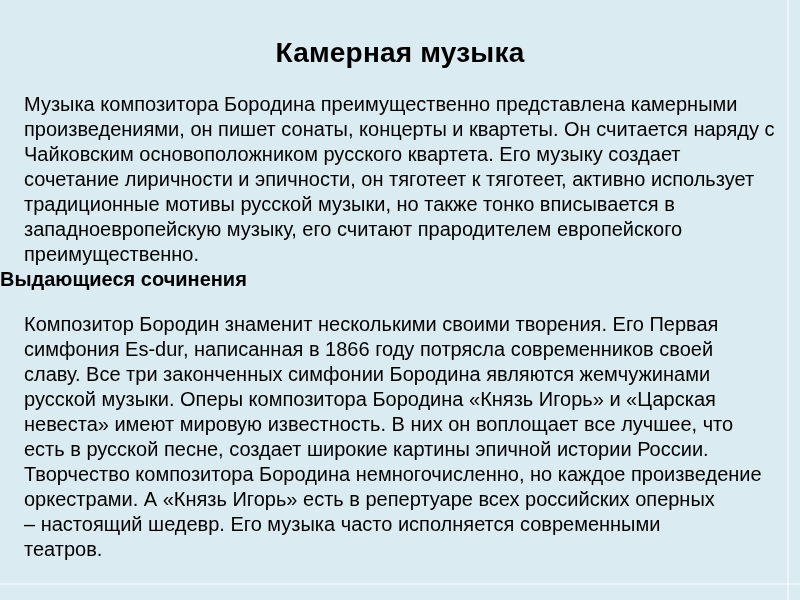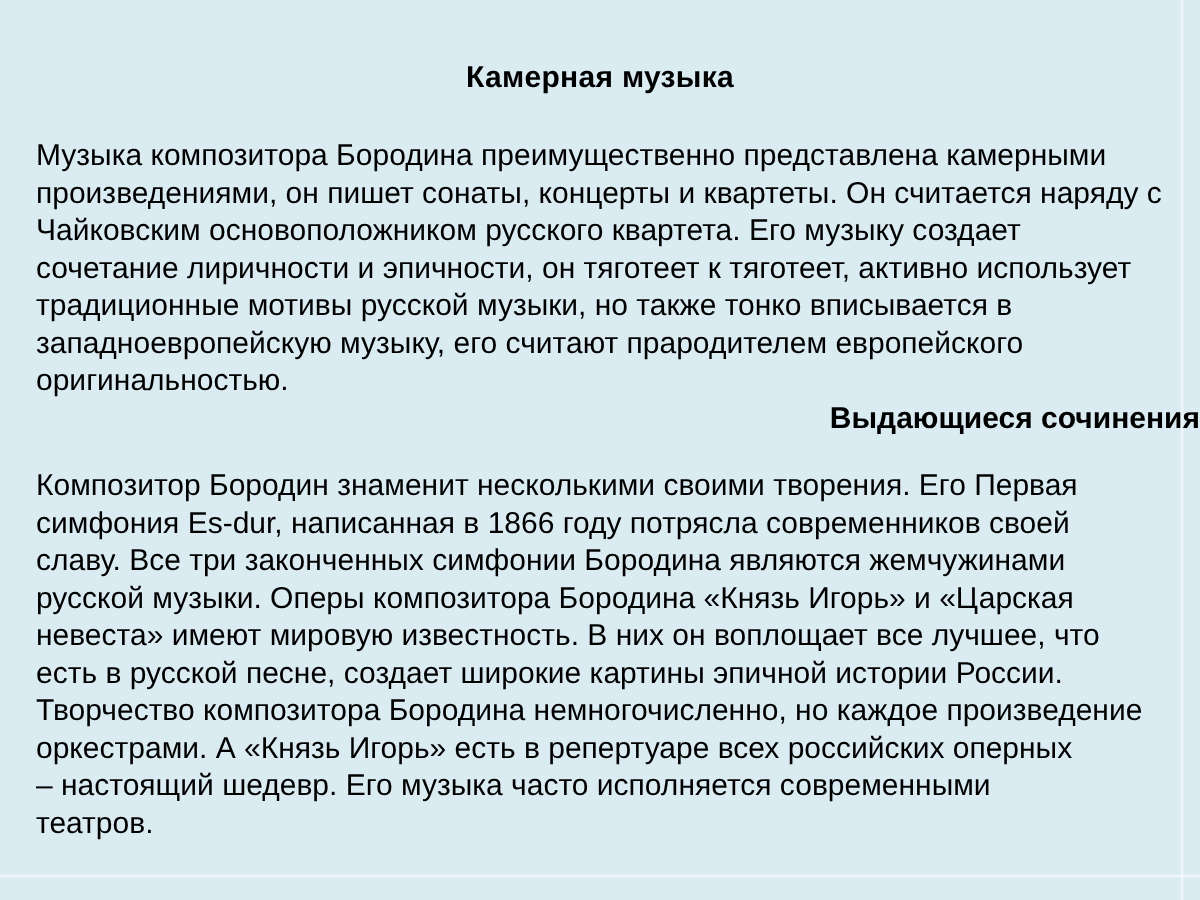--- a/index.html
+++ b/index.html
@@ -17,34 +17,34 @@
   .slide {
     position: relative;
     width: 800px;
     height: 600px;
     box-sizing: border-box;
     padding-top: 40px;
   }
   .slide-title {
     text-align: center;
     font-weight: bold;
-    font-size: 20px;
+    font-size: 28px;
     line-height: 25px;
     letter-spacing: 0.2px;
   }
   .para {
     margin: 0 18px 0 24px;
     font-size: 20px;
     line-height: 25px;
   }
   .para-intro {
     margin-top: 27px;
   }
   .section-heading {
-    text-align: right;
+    text-align: left;
     font-weight: bold;
     font-size: 20px;
     line-height: 25px;
   }
   .para-works {
     margin-top: 20px;
   }
   .edge-line-v {
     position: absolute;
     top: 0;
@@ -69,21 +69,21 @@
 
   <div class="slide-title">Камерная музыка</div>
 
   <div class="para para-intro">
       <div>Музыка композитора Бородина преимущественно представлена камерными</div>
       <div>произведениями, он пишет сонаты, концерты и квартеты. Он считается наряду с</div>
       <div>Чайковским основоположником русского квартета. Его музыку создает</div>
       <div>сочетание лиричности и эпичности, он тяготеет к тяготеет, активно использует</div>
       <div>традиционные мотивы русской музыки, но также тонко вписывается в</div>
       <div>западноевропейскую музыку, его считают прародителем европейского</div>
-      <div>оригинальностью.</div>
+      <div>преимущественно.</div>
     </div>
 
   <div class="section-heading">Выдающиеся сочинения</div>
 
   <div class="para para-works">
       <div>Композитор Бородин знаменит несколькими своими творения. Его Первая</div>
       <div>симфония Es-dur, написанная в 1866 году потрясла современников своей</div>
       <div>славу. Все три законченных симфонии Бородина являются жемчужинами</div>
       <div>русской музыки. Оперы композитора Бородина «Князь Игорь» и «Царская</div>
       <div>невеста» имеют мировую известность. В них он воплощает все лучшее, что</div>

